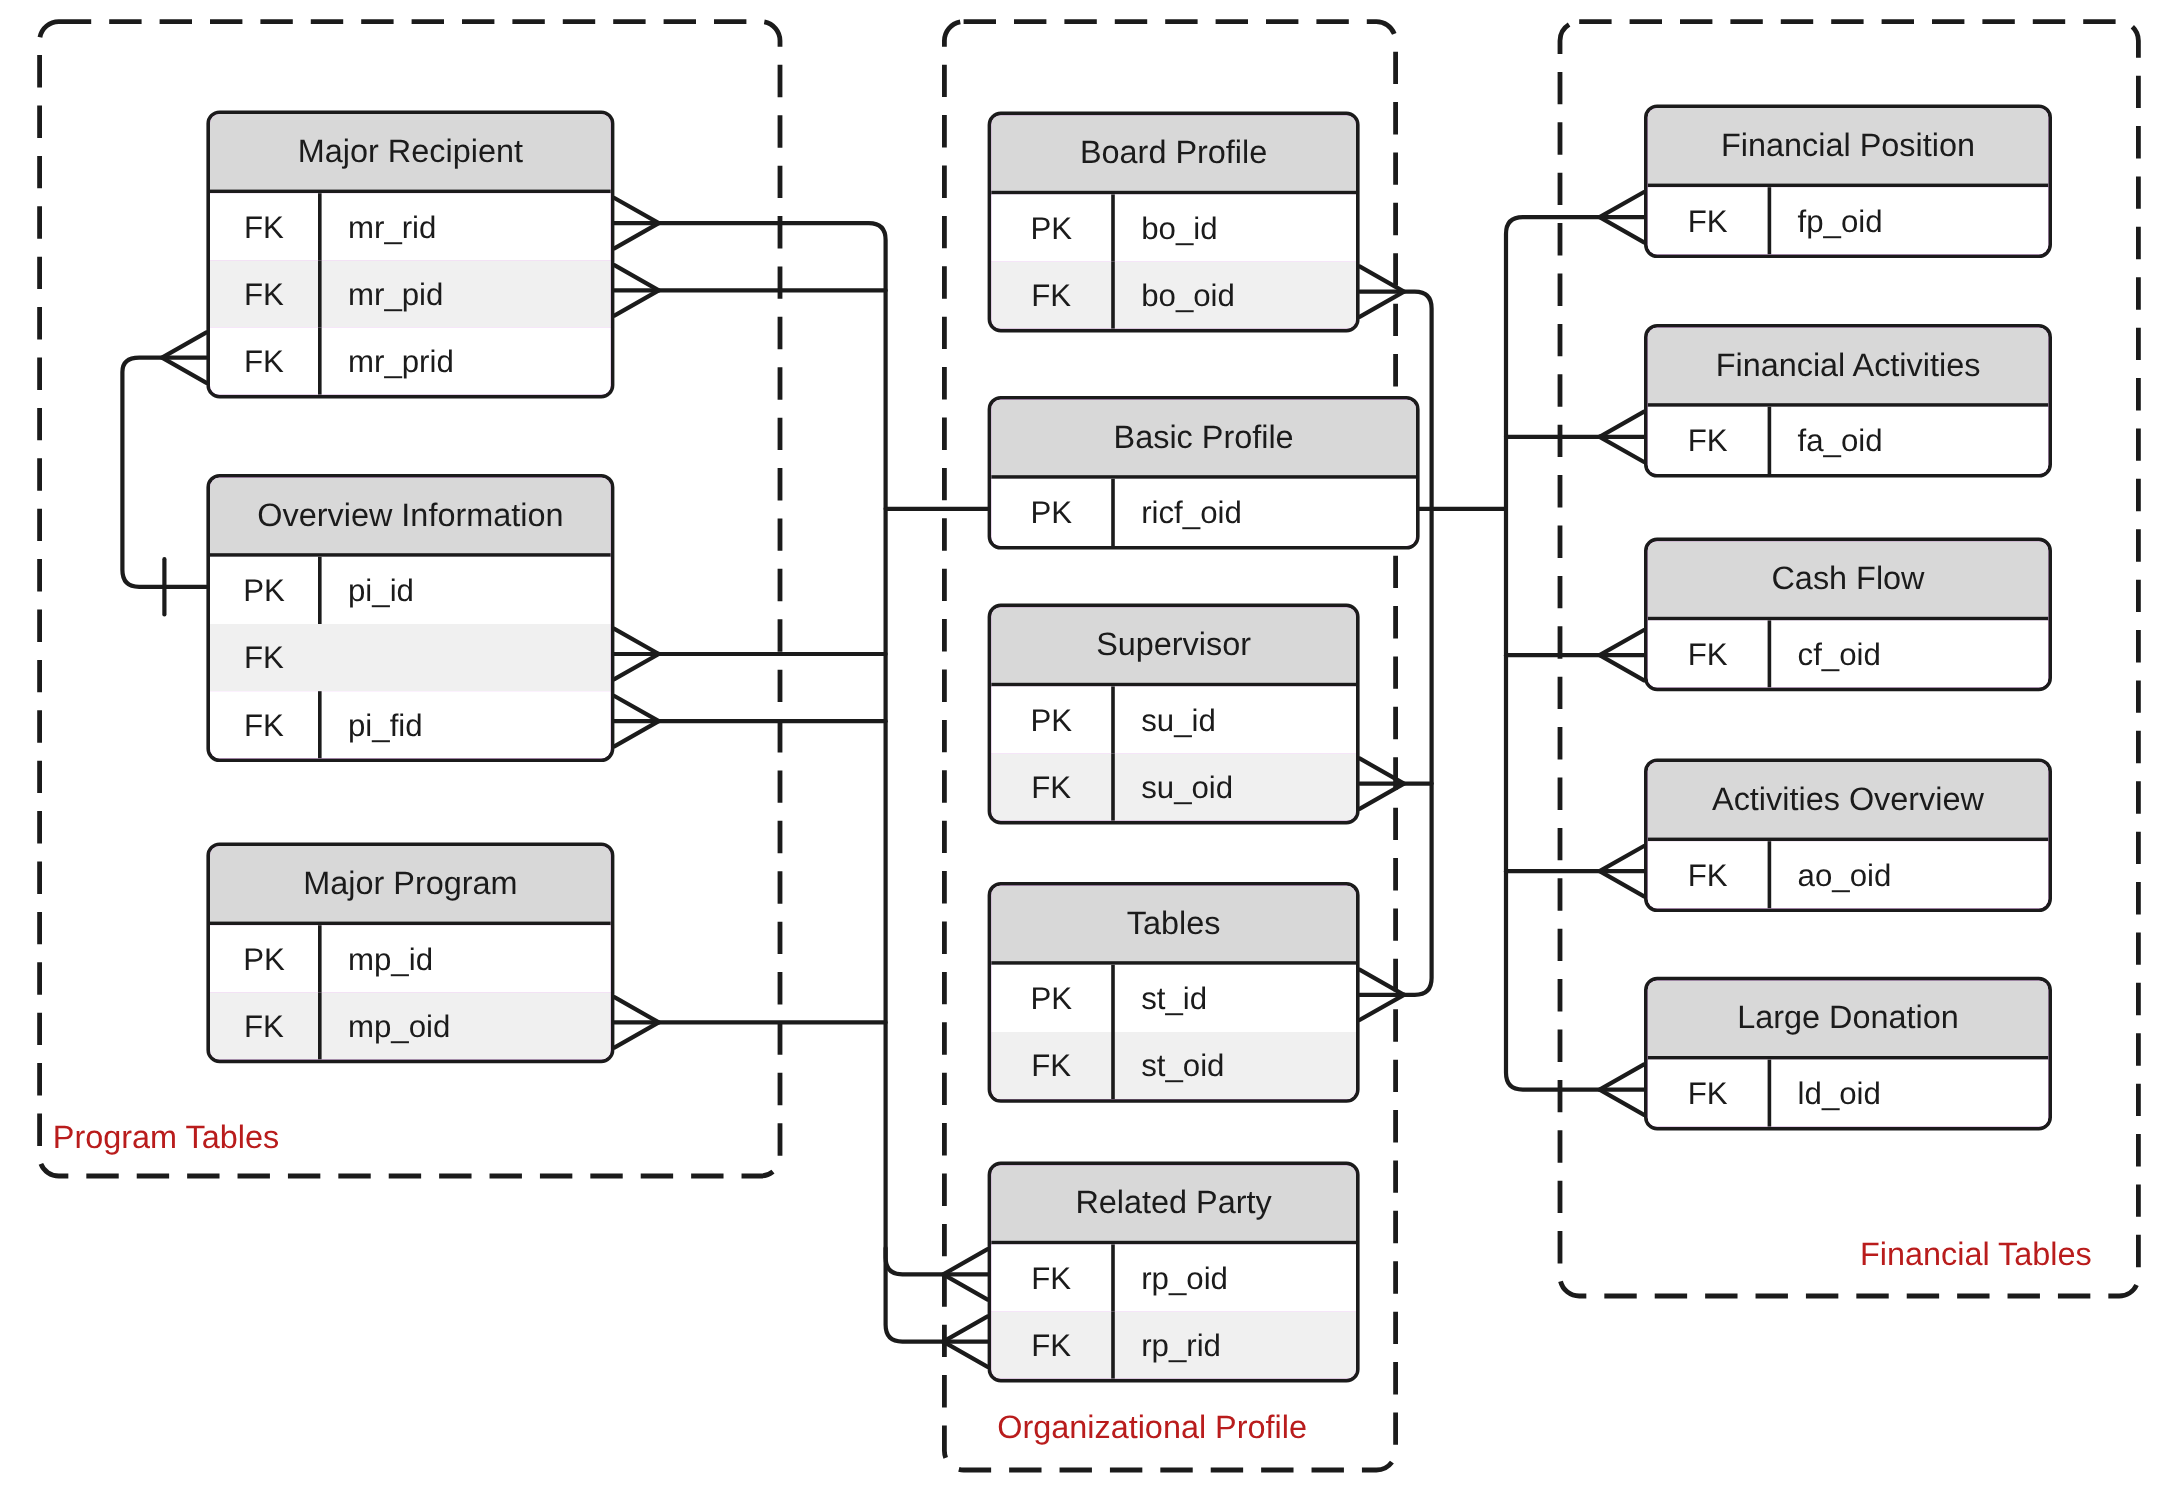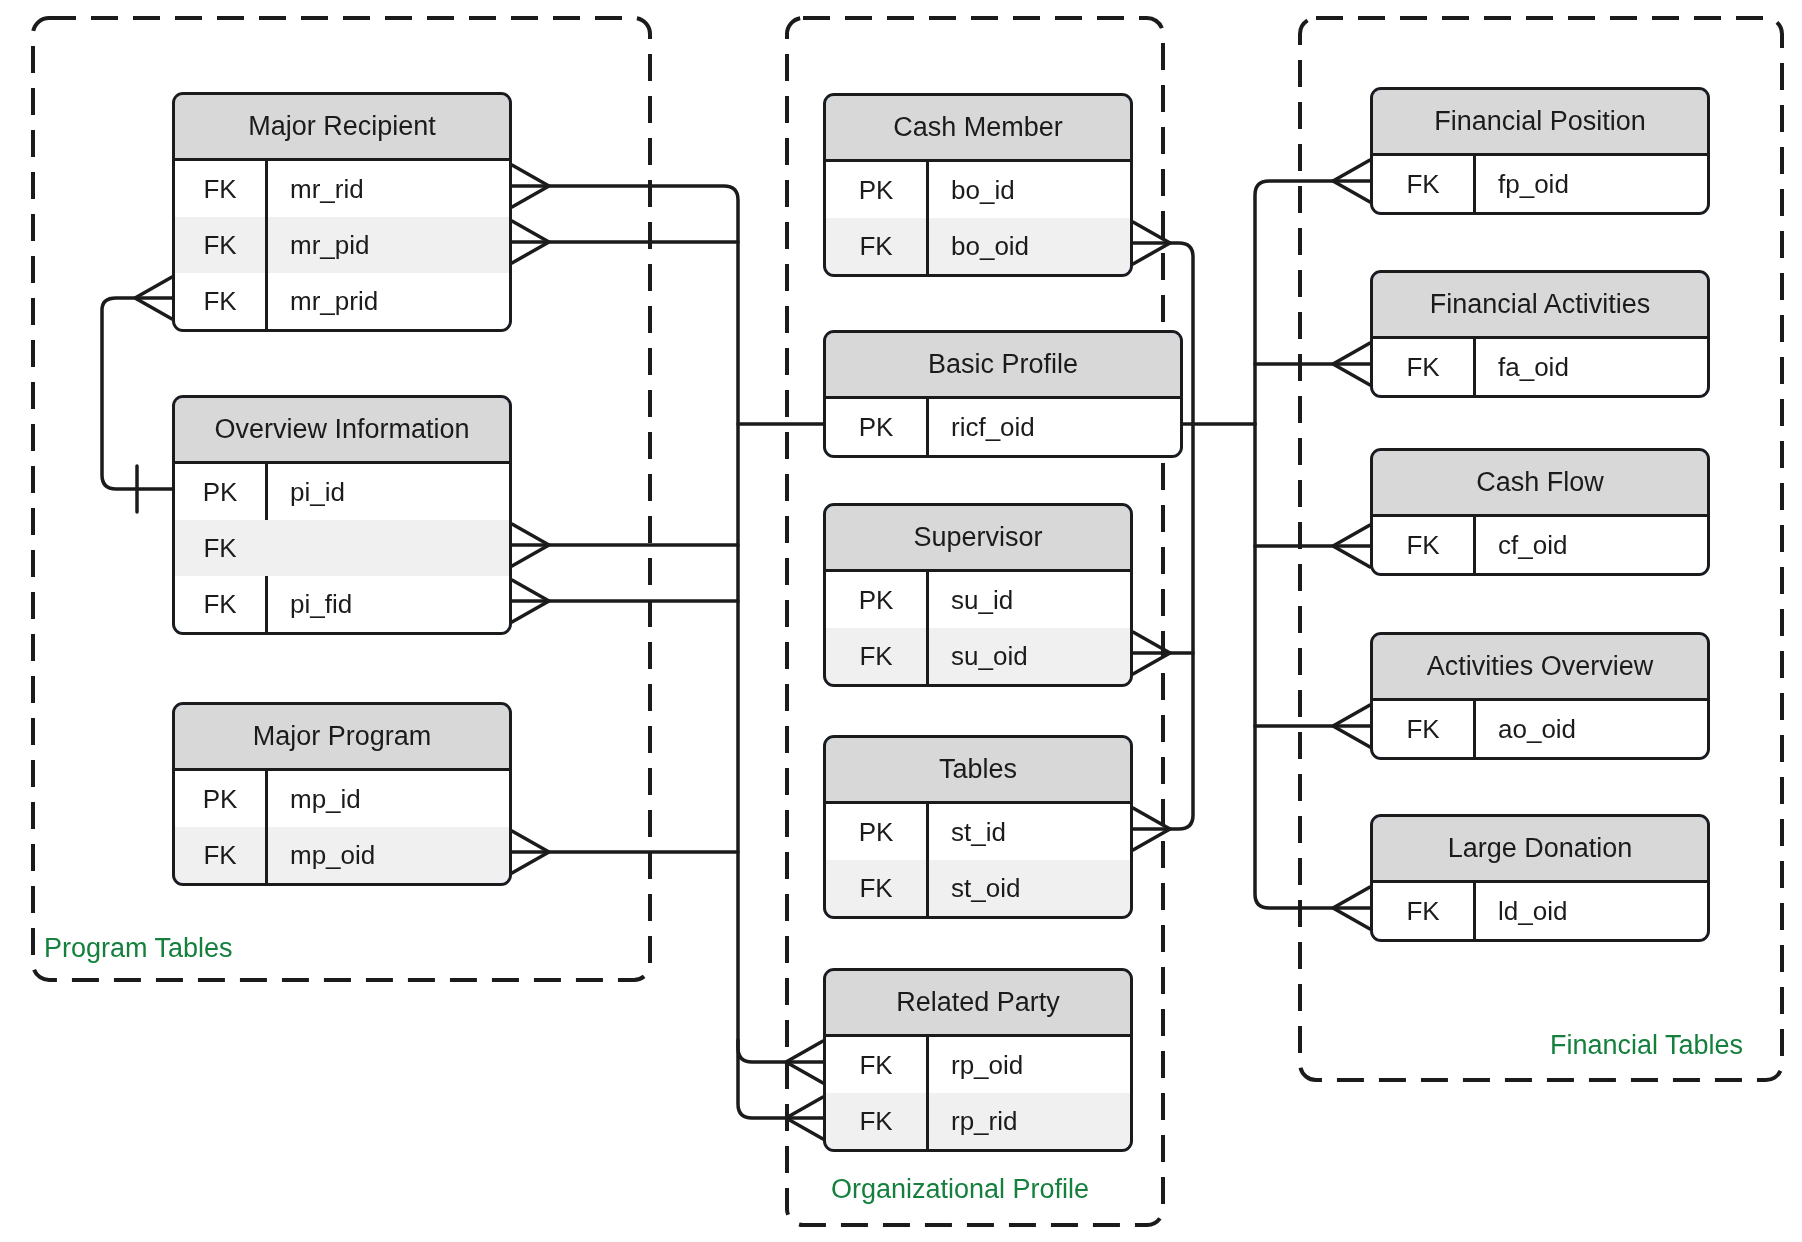--- a/index.html
+++ b/index.html
@@ -3,21 +3,21 @@
 <meta charset="utf-8">
 <style>
   html,body { margin:0; padding:0; background:#ffffff; }
   #canvas {
     position:relative; width:1802px; height:1242px;
     font-family:"Liberation Sans", sans-serif; color:#1b1b1b;
     background:#ffffff; overflow:hidden;
   }
   #wires { position:absolute; left:0; top:0; }
   .entity {
-    position:absolute; background:#3b82f6;
+    position:absolute; background:#f0abfc;
     border:3px solid #1b1b1b; border-radius:11px; overflow:hidden;
     box-sizing:border-box;
   }
   .e-header {
     height:66px; background:#d8d8d8; border-bottom:3px solid #1b1b1b;
     display:flex; align-items:center; justify-content:center;
     font-size:27px; box-sizing:border-box;
   }
   .e-row { display:flex; height:56px; background:#ffffff; }
   .e-row.alt { background:#f0f0f0; }
@@ -26,21 +26,21 @@
     font-size:26px;
   }
   .keyw-l .e-key { width:90px; }
   .keyw-m .e-key { width:100px; }
   .e-field {
     flex:1; border-left:3px solid #1b1b1b;
     display:flex; align-items:center; padding-left:22px; font-size:26px;
     box-sizing:border-box;
   }
   .group-label {
-    position:absolute; font-size:27px; color:#15803d; white-space:nowrap;
+    position:absolute; font-size:27px; color:#b91c1c; white-space:nowrap;
   }
 </style>
 </head>
 <body>
 
 <div id="canvas">
 
   <svg id="wires" width="1802" height="1242" viewBox="0 0 1802 1242">
     <g fill="none" stroke="#1b1b1b" stroke-width="4" stroke-dasharray="27 15">
       <rect x="33" y="18" width="617" height="962" rx="16"></rect>
@@ -134,21 +134,21 @@
       <div class="e-key">PK</div>
       <div class="e-field">mp_id</div>
     </div>
     <div class="e-row alt">
       <div class="e-key">FK</div>
       <div class="e-field">mp_oid</div>
     </div>
   </div>
 
   <div class="entity keyw-m" style="left:823px;top:93px;width:310px">
-    <div class="e-header">Cash Member</div>
+    <div class="e-header">Board Profile</div>
     <div class="e-row">
       <div class="e-key">PK</div>
       <div class="e-field">bo_id</div>
     </div>
     <div class="e-row alt">
       <div class="e-key">FK</div>
       <div class="e-field">bo_oid</div>
     </div>
   </div>
 

